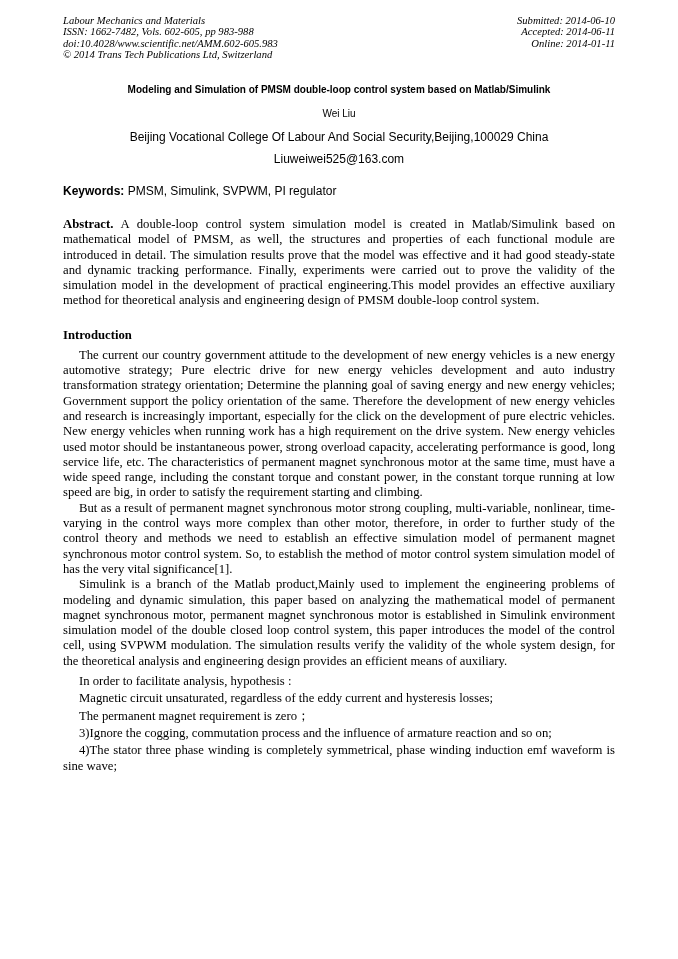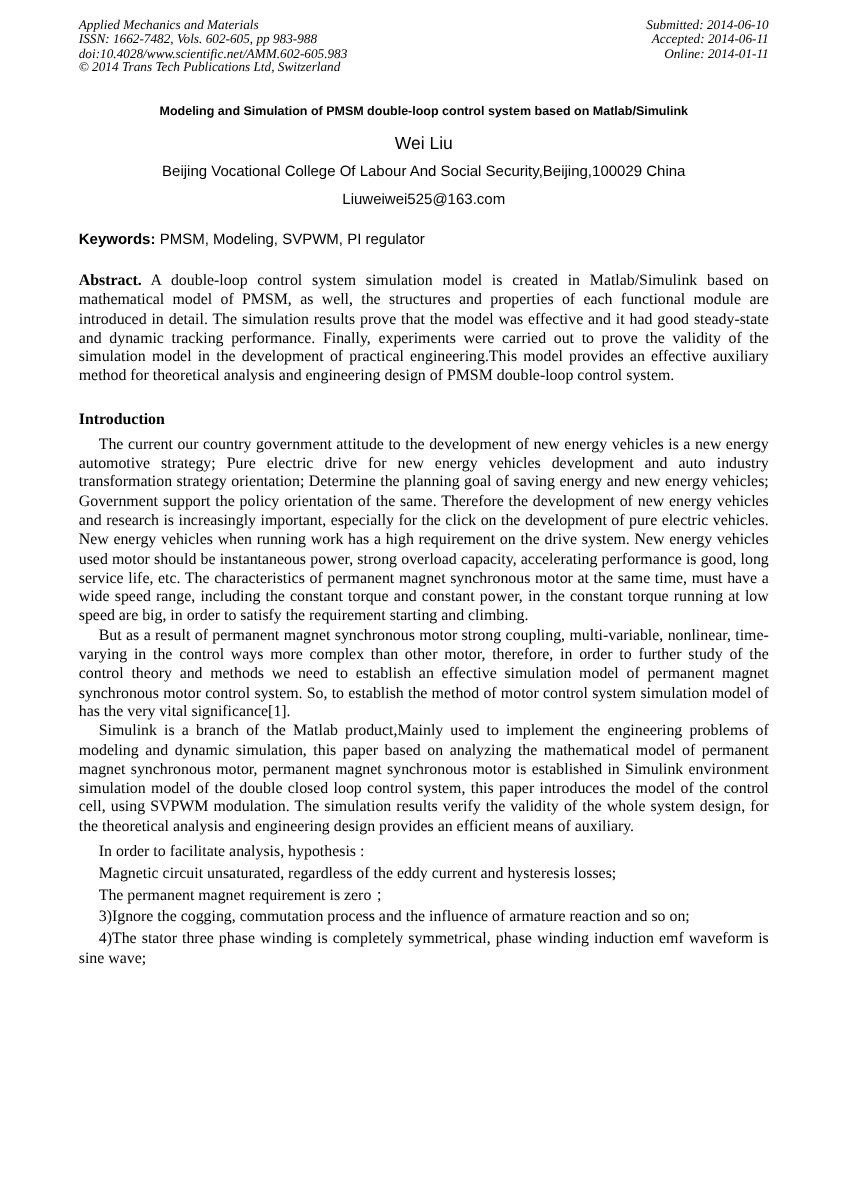--- a/index.html
+++ b/index.html
@@ -3,21 +3,21 @@
 <meta charset="utf-8">
 <style>
   html, body { margin: 0; padding: 0; background: #ffffff; }
   body { width: 678px; height: 959px; position: relative; overflow: hidden; color: #000; }
   .page { position: absolute; left: 63px; top: 15px; width: 552px; }
   .hdr { position: relative; height: 50px; font-family: "Liberation Serif", serif; font-style: italic; font-size: 10.6px; line-height: 11.4px; }
   .hdr-left { position: absolute; left: 0; top: 0; }
   .hdr-right { position: absolute; right: 0; top: 0; text-align: right; }
   .hdr div div { white-space: nowrap; }
   .title { font-family: "Liberation Sans", sans-serif; font-weight: bold; font-size: 10px; line-height: 18px; text-align: center; margin-top: 16px; }
-  .author { font-family: "Liberation Sans", sans-serif; font-size: 14px; text-align: center; margin-top: 6px; line-height: 18px; }
+  .author { font-family: "Liberation Sans", sans-serif; font-size: 10px; text-align: center; margin-top: 6px; line-height: 18px; }
   .affil { font-family: "Liberation Sans", sans-serif; font-size: 12px; text-align: center; margin-top: 7px; line-height: 14px; }
   .email { font-family: "Liberation Sans", sans-serif; font-size: 12px; text-align: center; margin-top: 8px; line-height: 14px; }
   .keywords { font-family: "Liberation Sans", sans-serif; font-size: 12px; margin-top: 18px; line-height: 14px; }
   .keywords b { font-weight: bold; }
   .body-text { font-family: "Liberation Serif", serif; font-size: 12.7px; line-height: 15.3px; text-align: justify; }
   .abstract { margin-top: 19px; }
   .abstract b { font-weight: bold; }
   h2 { font-family: "Liberation Serif", serif; font-weight: bold; font-size: 12.7px; line-height: 15px; margin: 0; }
   .sec-intro { margin-top: 19px; }
   .sec-math { margin-top: 19px; }
@@ -26,40 +26,40 @@
   .sec-body { margin-top: 5px; }
   .list-item { text-indent: 16px; margin-top: 2px; }
 </style>
 </head>
 <body>
 
 <div class="page">
 
   <div class="hdr">
     <div class="hdr-left">
-      <div>Applied Mechanics and Materials</div>
+      <div>Labour Mechanics and Materials</div>
       <div>ISSN: 1662-7482, Vols. 602-605, pp 983-988</div>
       <div>doi:10.4028/www.scientific.net/AMM.602-605.983</div>
       <div>© 2014 Trans Tech Publications Ltd, Switzerland</div>
     </div>
     <div class="hdr-right">
       <div>Submitted: 2014-06-10</div>
       <div>Accepted: 2014-06-11</div>
       <div>Online: 2014-01-11</div>
     </div>
   </div>
 
   <div class="title">Modeling and Simulation of PMSM double-loop control system based on Matlab/Simulink</div>
   <div class="author">Wei Liu</div>
   <div class="affil">Beijing Vocational College Of Labour And Social Security,Beijing,100029 China</div>
   <div class="email">Liuweiwei525@163.com</div>
 
   <div class="keywords">
     <b>Keywords:</b>
-    <span>PMSM, Modeling, SVPWM, PI regulator</span>
+    <span>PMSM, Simulink, SVPWM, PI regulator</span>
   </div>
 
   <div class="body-text abstract">
     <b>Abstract.</b>
     <span>A double-loop control system simulation model is created in Matlab/Simulink based on mathematical model of PMSM, as well, the structures and properties of each functional module are introduced   in detail. The simulation results prove that the model was effective and it had good steady-state and dynamic tracking performance. Finally, experiments were carried out to prove the validity of the simulation model in the development of practical engineering.This model provides an effective auxiliary method for theoretical analysis and engineering design of PMSM double-loop control system.</span>
   </div>
 
   <h2 class="sec-intro">Introduction</h2>
   <div class="body-text sec-body">
     <p class="indent">The current our country government attitude to the development of new energy vehicles is a new energy automotive strategy; Pure electric drive for new energy vehicles development and auto industry transformation strategy orientation; Determine the planning goal of saving energy and new energy vehicles; Government support the policy orientation of the same. Therefore the development of new energy vehicles and research is increasingly important, especially for the click on the development of pure electric vehicles. New energy vehicles when running work has a high requirement on the drive system. New energy vehicles used motor should be instantaneous power, strong overload capacity, accelerating performance is good, long service life, etc. The characteristics of permanent magnet synchronous motor at the same time, must have a wide speed range, including the constant torque and constant power, in the constant torque running at low speed are big, in order to satisfy the requirement starting and climbing.</p>

